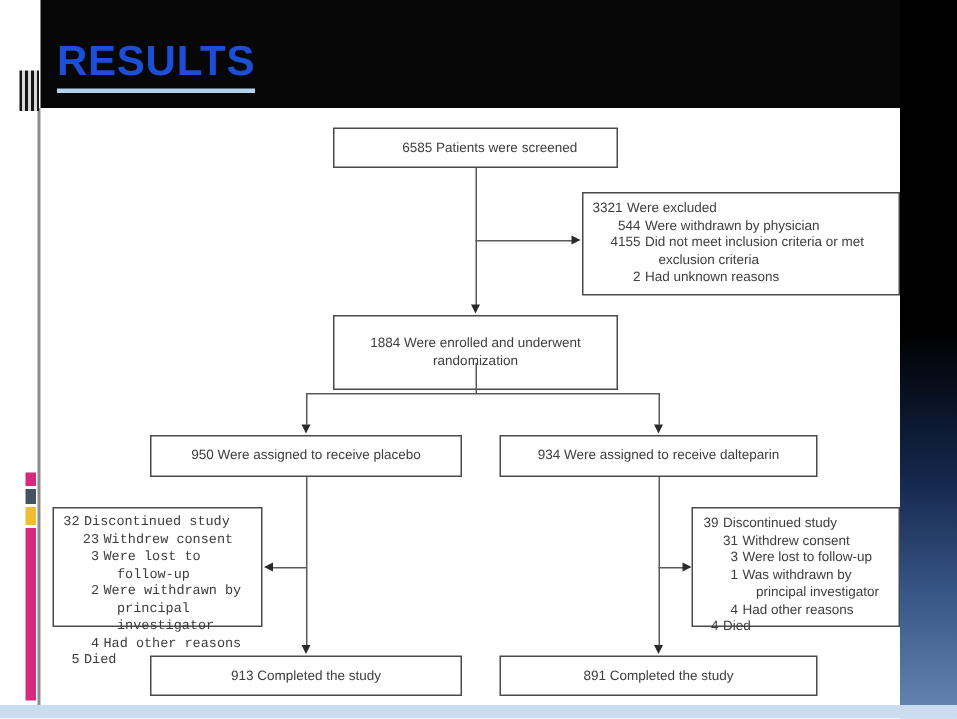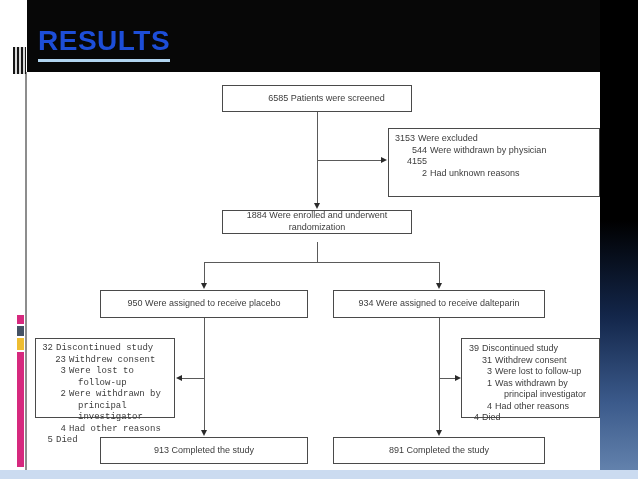--- a/index.html
+++ b/index.html
@@ -58,37 +58,38 @@
   <div class="mark mark-pink-bar"></div>
 
   <div class="slide-title">RESULTS</div>
 
   <div class="fbox center" style="left:222px;top:85px;width:190px;height:27px;padding-left:25px;">
     <span>6585 Patients were screened</span>
   </div>
 
   <div class="fbox list" style="left:388px;top:128px;width:212px;height:69px;">
     <div class="line lvl0">
-      <span class="num">3153</span>
+      <span class="num">3321</span>
       <span class="txt">Were excluded</span>
     </div>
     <div class="line lvl1">
       <span class="num">544</span>
       <span class="txt">Were withdrawn by physician</span>
     </div>
     <div class="line lvl1">
       <span class="num">4155</span>
+      <span class="txt">Did not meet inclusion criteria or met exclusion criteria</span>
     </div>
     <div class="line lvl1">
       <span class="num">2</span>
       <span class="txt">Had unknown reasons</span>
     </div>
   </div>
 
-  <div class="fbox center" style="left:222px;top:210px;width:190px;height:24px;text-align:center;">
+  <div class="fbox center" style="left:222px;top:210px;width:190px;height:50px;text-align:center;">
     <span>1884 Were enrolled and underwent randomization</span>
   </div>
 
   <div class="fbox center" style="left:100px;top:290px;width:208px;height:28px;align-items:center;">
     <span>950 Were assigned to receive placebo</span>
   </div>
 
   <div class="fbox center" style="left:333px;top:290px;width:212px;height:28px;">
     <span>934 Were assigned to receive dalteparin</span>
   </div>

